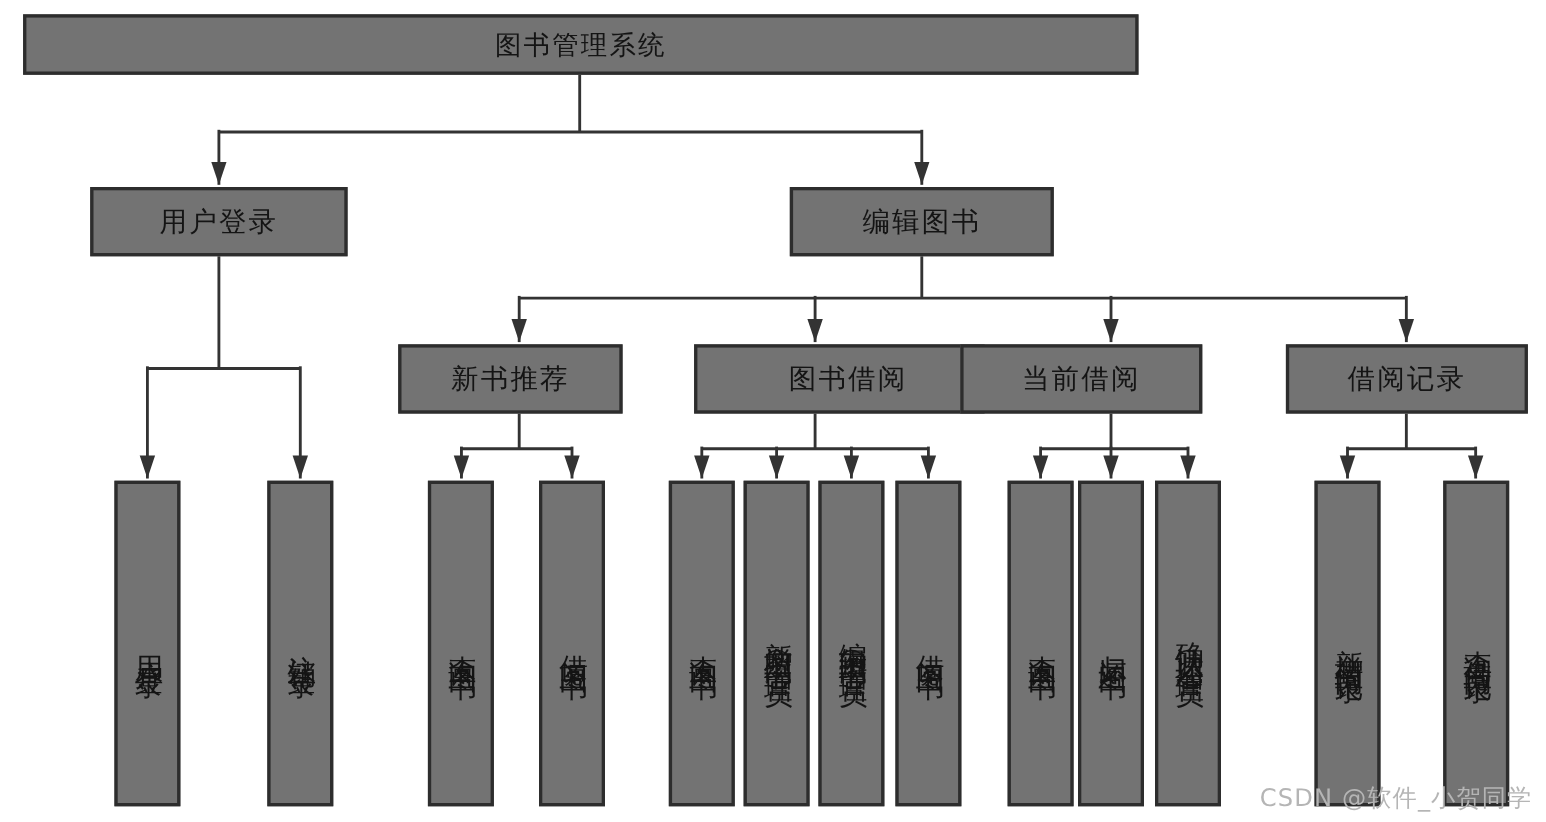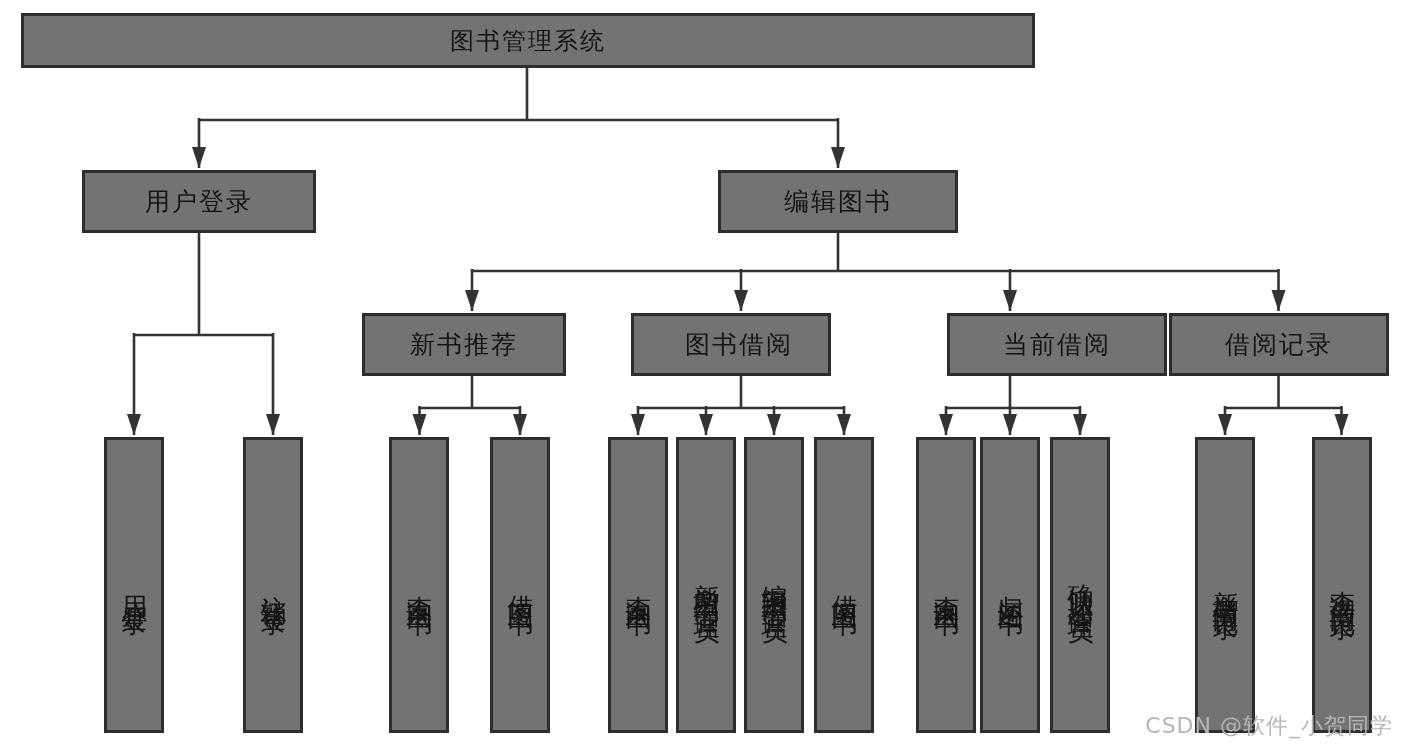--- a/index.html
+++ b/index.html
@@ -103,24 +103,24 @@
   <div class="node hnode" style="left:82px; top:170px; width:234px; height:63px;">
     <span>用户登录</span>
   </div>
   <div class="node hnode" style="left:718px; top:170px; width:240px; height:63px;">
     <span>编辑图书</span>
   </div>
 
   <div class="node hnode" style="left:362px; top:313px; width:204px; height:63px;">
     <span>新书推荐</span>
   </div>
-  <div class="node hnode" style="left:631px; top:313px; width:200px; height:63px;padding-left:16px;">
+  <div class="node hnode" style="left:631px; top:313px; width:264px; height:63px;padding-left:16px;">
     <span>图书借阅</span>
   </div>
-  <div class="node hnode" style="left:947px; top:313px; width:220px; height:63px;">
+  <div class="node hnode" style="left:873px; top:313px; width:220px; height:63px;">
     <span>当前借阅</span>
   </div>
   <div class="node hnode" style="left:1169px; top:313px; width:220px; height:63px;">
     <span>借阅记录</span>
   </div>
 
   <div class="node vnode" style="left:104px; top:437px; width:60px; height:296px;">
     <span class="vtext">用户登录</span>
   </div>
   <div class="node vnode" style="left:243px; top:437px; width:60px; height:296px;">

